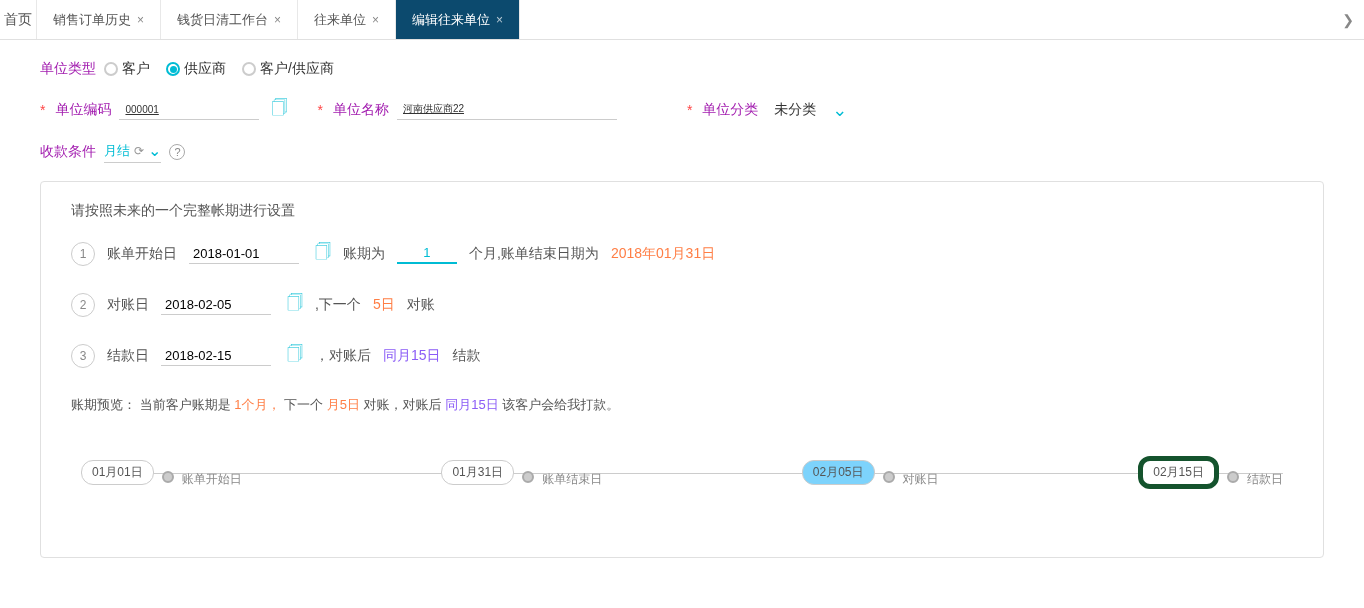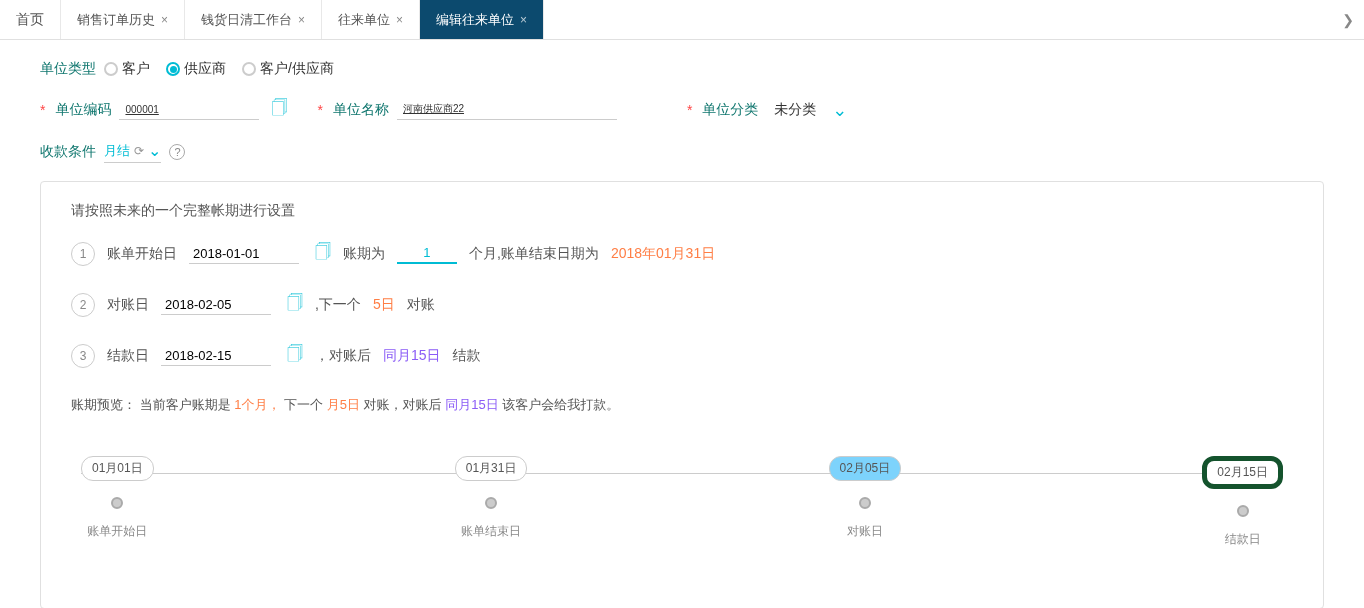--- a/index.html
+++ b/index.html
@@ -17,21 +17,21 @@
       display: flex;
       align-items: center;
       padding: 0 16px;
       cursor: pointer;
       font-size: 13px;
       color: #555;
       border-right: 1px solid #e8e8e8;
       white-space: nowrap;
       gap: 6px;
     }
-    .tab:first-child { padding: 0 16px; font-size: 14px; }
+    .tab:first-child { padding: 0 4px; font-size: 14px; }
     .tab.active {
       background: #0c4a6e;
       color: #fff;
     }
     .tab .close-x {
       font-size: 12px;
       opacity: 0.7;
       cursor: pointer;
     }
     .tab-more {
@@ -57,21 +57,21 @@
       align-items: center;
       margin-bottom: 18px;
       gap: 30px;
     }
     .form-item {
       display: flex;
       align-items: center;
       gap: 8px;
     }
     .form-label {
-      color: #0f766e;
+      color: #a21caf;
       white-space: nowrap;
       font-family: Liberation Mono, monospace;
     }
     .required-star { color: #f44; margin-right: 2px; }
     .radio-group {
       display: flex;
       gap: 16px;
       align-items: center;
     }
     .radio-item {
@@ -215,21 +215,21 @@
     }
     .timeline-nodes {
       display: flex;
       width: 100%;
       justify-content: space-between;
       position: relative;
       z-index: 1;
     }
     .tl-node {
       display: flex;
-      flex-direction: column;
+      flex-direction: row;
       align-items: center;
       gap: 8px;
     }
   </style>
 </head>
 <body>
 
 <div class="tab-bar">
   <div class="tab">
     <span>首页</span>

